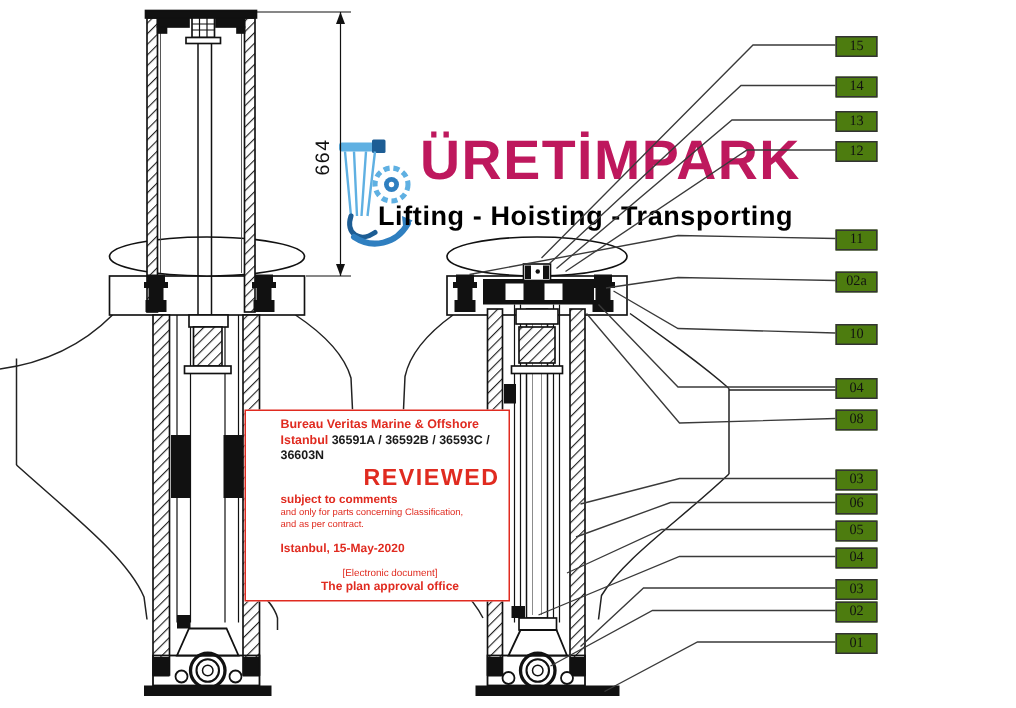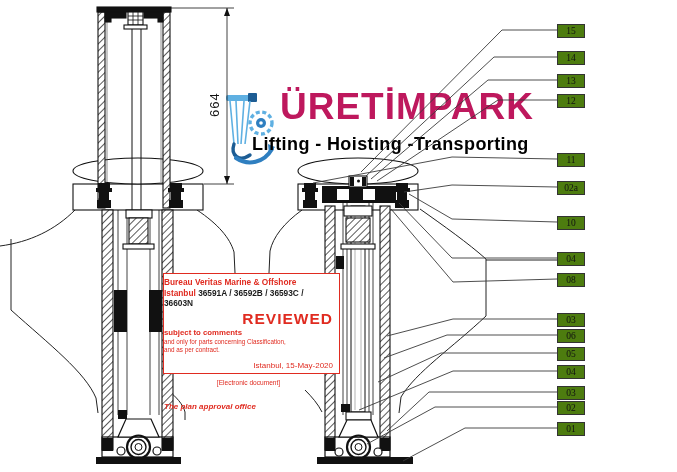--- a/index.html
+++ b/index.html
@@ -11,32 +11,32 @@
   .logo-icon{position:absolute;left:0;top:2px;}
   .logo-title{position:absolute;left:56px;top:-4px;font-size:37px;font-weight:800;
               letter-spacing:1px;color:#be185d;white-space:nowrap;}
   .logo-subtitle{position:absolute;left:28px;top:44px;font-size:18px;font-weight:700;
               letter-spacing:.4px;color:#000000;white-space:nowrap;}
   
   .callout{position:absolute;left:557px;width:26px;height:12px;background:#4d7c0f;
            border:1px solid #333;z-index:4;font-family:"Liberation Serif",serif;
            font-size:9.5px;color:#111;text-align:center;line-height:12px;}
   
-  .stamp{position:absolute;left:163px;top:273px;width:177px;height:101px;background:#fff;
+  .stamp{position:absolute;left:163px;top:273px;width:177px;height:128px;background:#fff;
          border:1.6px solid #e02b20;z-index:5;color:#e02b20;box-sizing:border-box;
-         padding:3px 6px 0 0;font-family:"Liberation Sans",sans-serif;}
+         padding:3px 6px 0 23px;font-family:"Liberation Sans",sans-serif;}
   .st-org{font-size:8.3px;font-weight:700;}
   .st-section{font-size:8.3px;font-weight:700;margin-top:1px;}
   .st-section .nums{color:#1a1a1a;}
   .st-reviewed{font-size:15.5px;font-weight:800;text-align:right;letter-spacing:1px;margin-top:2px;}
   .st-cond1{font-size:7.8px;font-weight:700;margin-top:0;}
   .st-cond2,.st-cond3{font-size:6.3px;margin-top:1px;}
-  .st-date{font-size:8px;font-weight:400;margin-top:8px;text-align:right;}
+  .st-date{font-size:8px;font-weight:700;margin-top:8px;}
   .st-note{font-size:6.6px;text-align:center;margin-top:9px;}
-  .st-office{font-size:8px;font-weight:700;font-style:italic;text-align:left;margin-top:16px;}
+  .st-office{font-size:8px;font-weight:700;text-align:center;margin-top:0;}
 </style>
 </head>
 <body>
 
 <div class="canvas">
 
   <div class="logo">
     <svg class="logo-icon" width="54" height="76" viewBox="0 0 54 76">
       <rect x="2" y="3" width="28" height="6" rx="2" fill="#5fb0e2"></rect>
       <rect x="24" y="1" width="9" height="9" rx="1" fill="#1d5d94"></rect>

